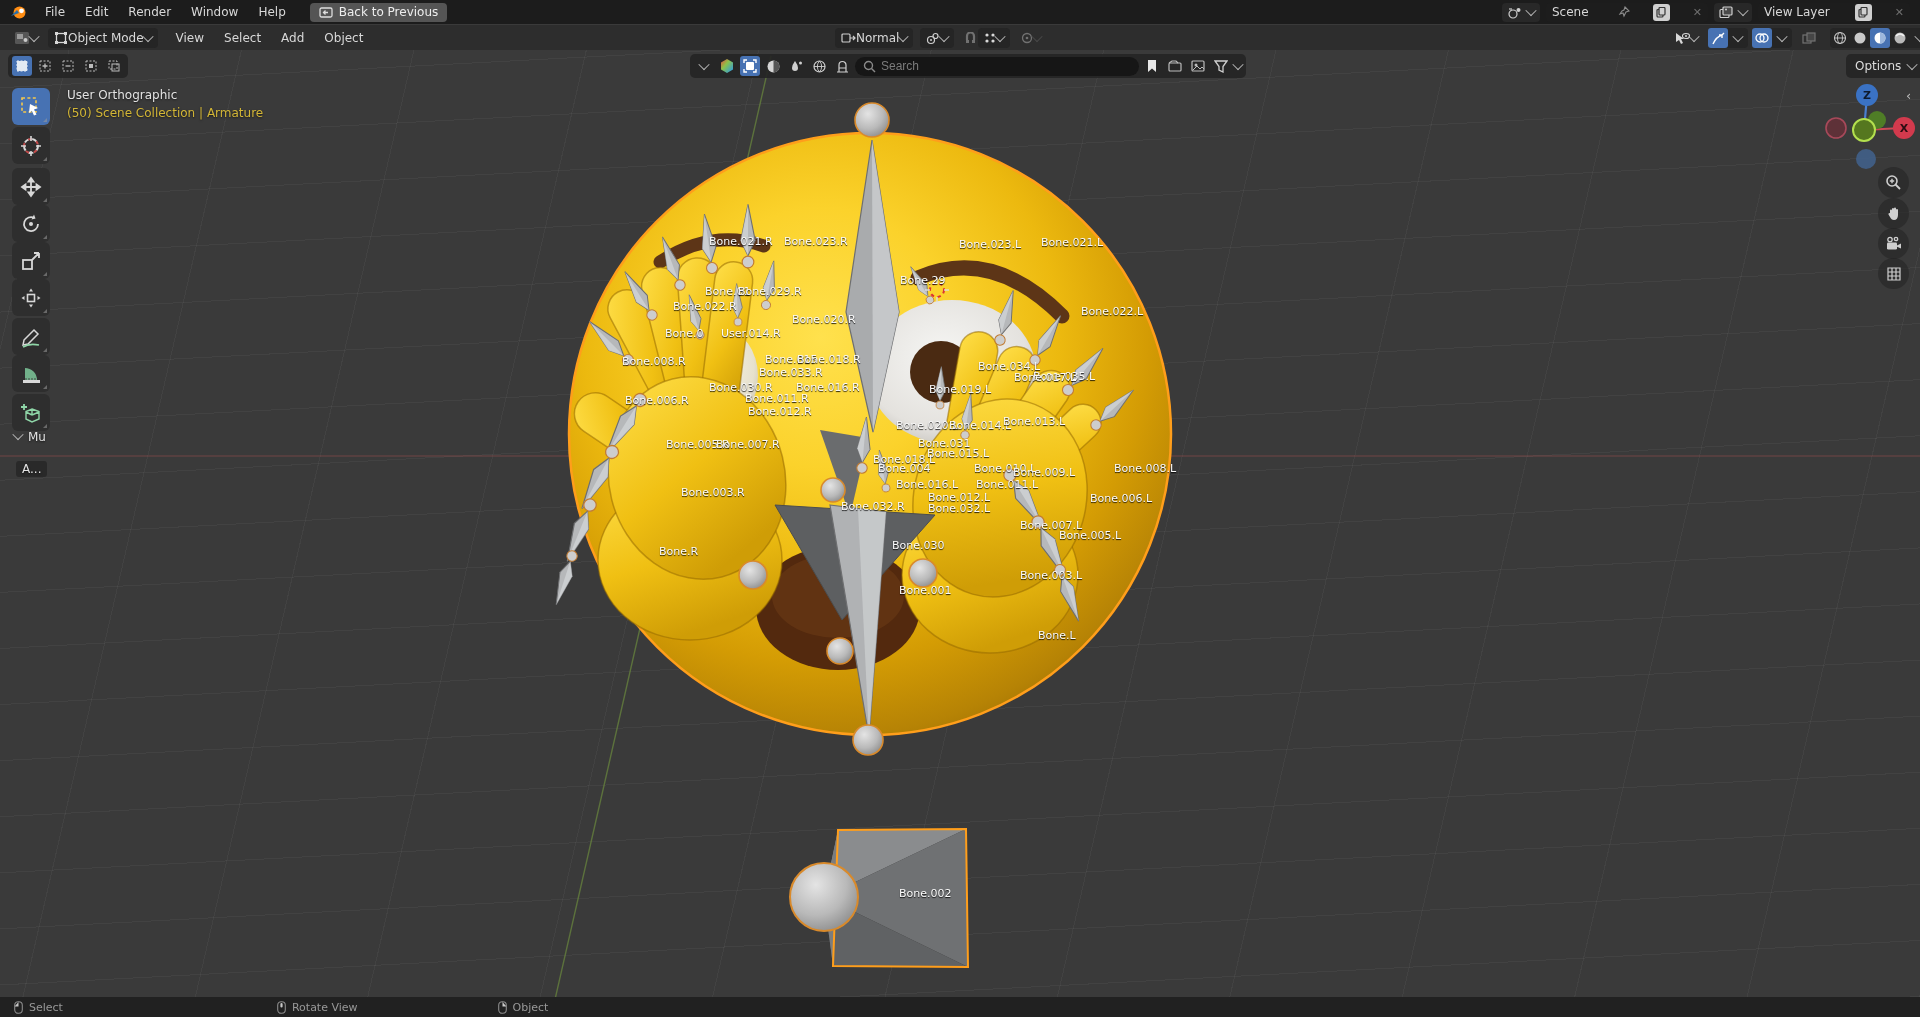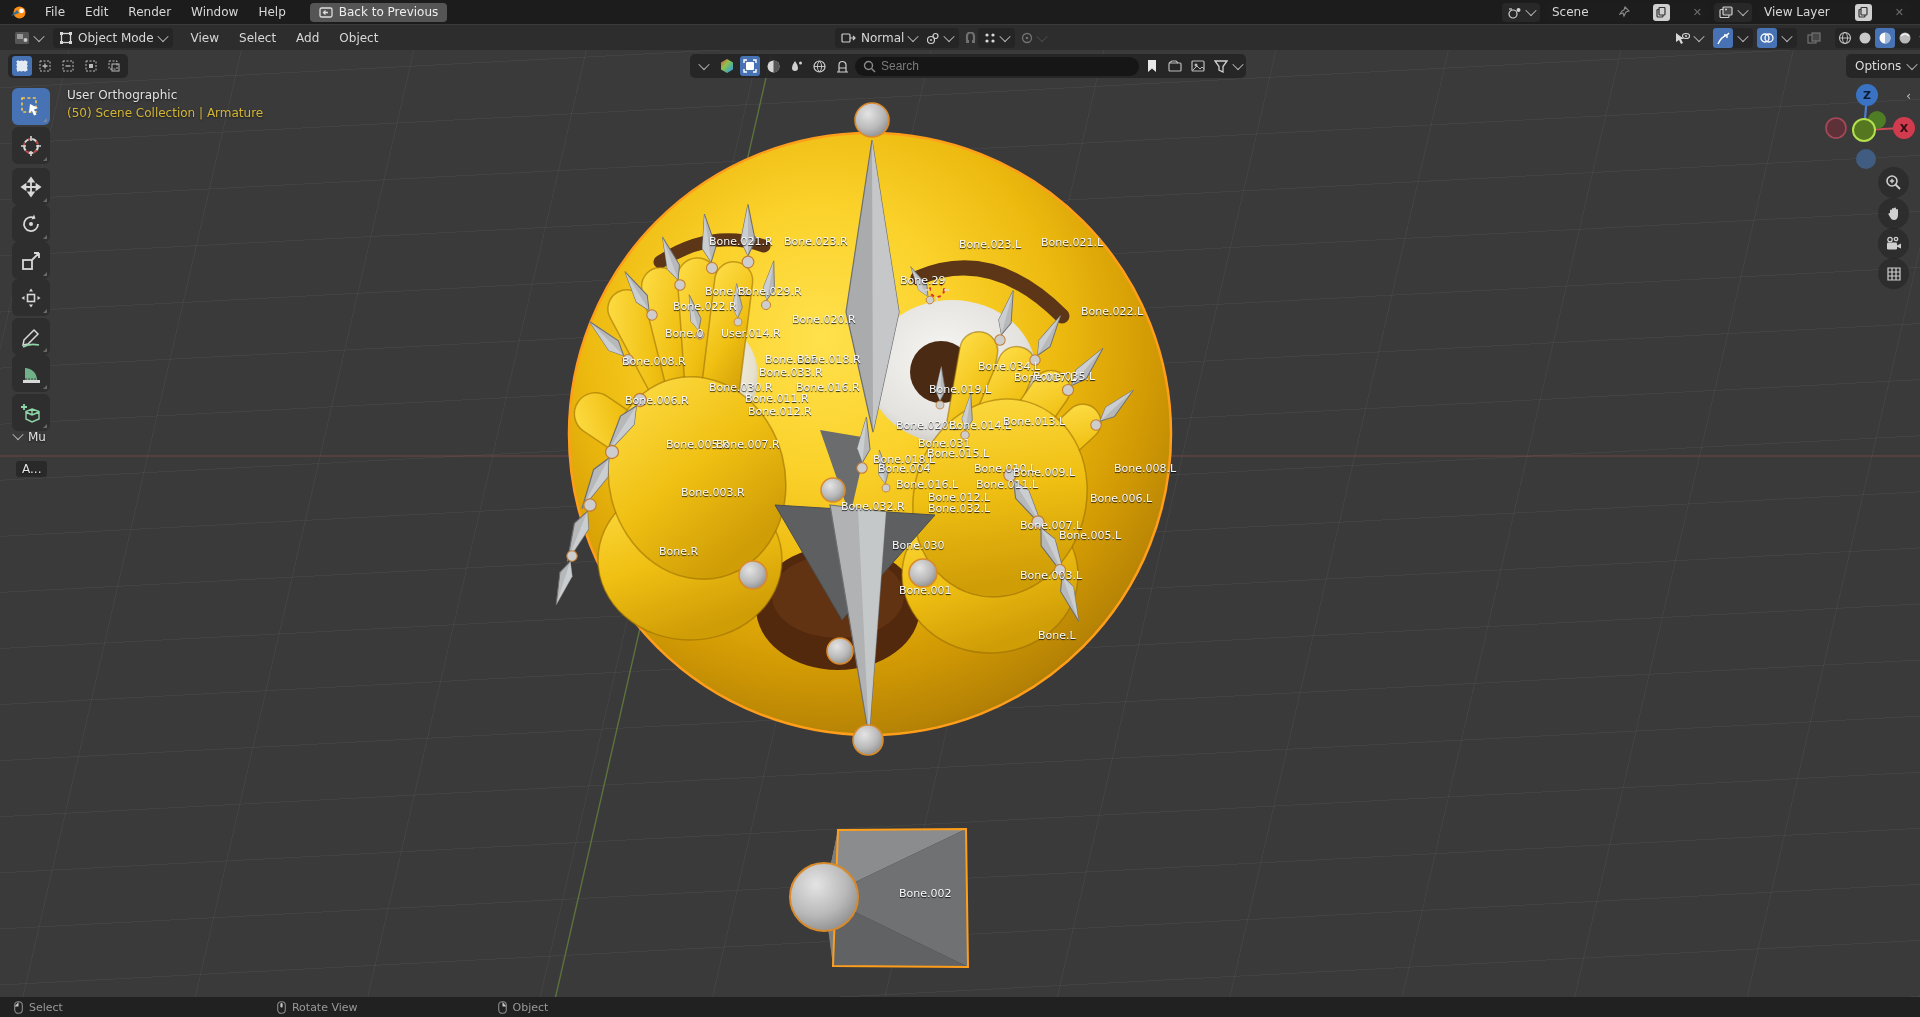--- a/index.html
+++ b/index.html
@@ -9,21 +9,21 @@
   #topbar{left:0;top:0;width:1920px;height:24px;background:#1c1c1c;z-index:30;display:flex;align-items:center;color:#d8d8d8;font-size:12px}
   .menu-item{padding:0 10px;line-height:24px;cursor:default}
   #back-btn{margin-left:14px;background:#555;border-radius:4px;height:19px;display:flex;align-items:center;gap:6px;padding:0 9px;color:#eee}
   #topbar-right{margin-left:auto;display:flex;align-items:center;gap:6px;padding-right:10px}
   .tb-group{display:flex;align-items:center;background:#282828;border-radius:4px;height:19px;padding:0 5px;gap:5px}
   .tb-field{display:flex;align-items:center;background:#1d1d1d;border-radius:4px;height:19px;padding:0 6px;gap:23px;min-width:150px}
   .lightbtn{background:#cfcfcf;border-radius:3px;width:17px;height:17px;display:flex;align-items:center;justify-content:center}
   .xmark{color:#6f6f6f;font-size:11px}
   
   #vheader{left:0;top:24px;width:1920px;height:26px;background:#2d2d2d;border-top:1px solid #3a3a3a;box-sizing:border-box;z-index:30;display:flex;align-items:center;color:#d8d8d8;font-size:12px}
-  .hbtn{display:flex;align-items:center;gap:5px;background:#252525;border-radius:4px;height:20px;padding:0 6px}
+  .hbtn{display:flex;align-items:center;background:#252525;border-radius:4px;height:20px;padding:0 6px}
   .chev{width:7px;height:7px;border-right:1.6px solid #b5b5b5;border-bottom:1.6px solid #b5b5b5;transform:rotate(45deg) translate(-1px,-1px)}
   .chev.dim2{border-color:#6d6d6d}
   .blue{background:#4772b3 !important}
   .dim{opacity:.42}
   .seg{display:flex;align-items:center;background:#252525;border-radius:4px;height:20px}
   .seg>div{width:20px;height:20px;display:flex;align-items:center;justify-content:center;border-radius:3px}
   
   #statusbar{left:0;top:997px;width:1920px;height:20px;background:#212121;z-index:30;display:flex;align-items:center;color:#989898;font-size:11px}
   .sb-left{display:flex;align-items:center;gap:6px;margin-right:74px}
   #sb-right{margin-left:auto;display:flex;align-items:center;gap:7px;padding-right:8px;color:#9a9a9a}

